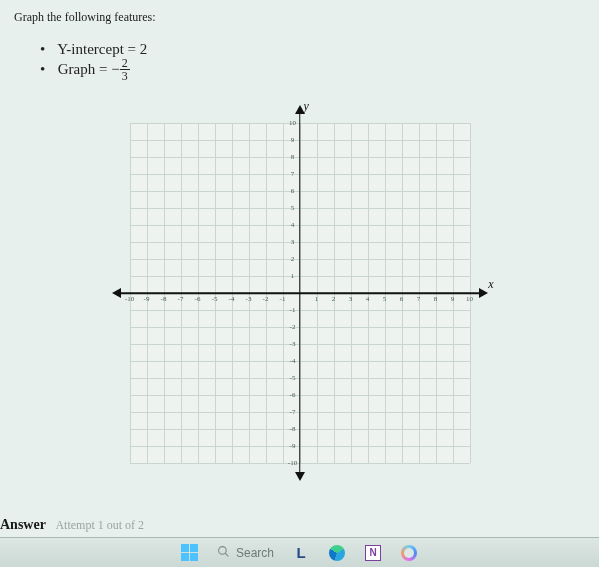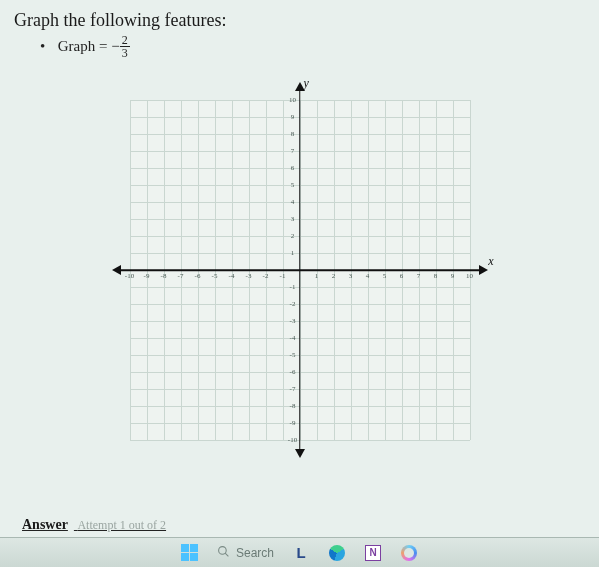--- a/index.html
+++ b/index.html
@@ -9,23 +9,23 @@
     background: #e8f0ed;
     font-family: Georgia, 'Times New Roman', serif;
     color: #222;
     position: relative;
     overflow: hidden;
   }
   .content {
     padding: 10px 14px 0 14px;
   }
   .prompt {
-    font-size: 18px;
+    font-size: 12px;
     color: #1a1a1a;
-    margin-bottom: 4px;
+    margin-bottom: 16px;
   }
   .bullets {
     list-style: none;
     padding-left: 40px;
     font-size: 15px;
   }
   .bullets li::before {
     content: "•";
     display: inline-block;
     width: 14px;
@@ -122,23 +122,22 @@
   .tick-label {
     position: absolute;
     font-size: 7px;
     color: #4a5a55;
     transform: translate(-50%, -50%);
   }
 
   .answer-row {
     position: absolute;
     bottom: 34px;
-    left: 22px;
+    left: 0;
     font-size: 14px;
-    text-decoration: underline;
   }
   .answer-row .label { font-weight: bold; color: #1a1a1a; margin-right: 6px; }
   .answer-row .attempt { color: #9aa5a1; font-size: 12px; }
 
   
   .taskbar {
     position: absolute;
     bottom: 0; left: 0; right: 0;
     height: 30px;
     background: linear-gradient(#dde7e3, #cbd8d3);
@@ -188,20 +187,24 @@
     color:#2a4a8a; font-weight:bold; font-size:15px;
   }
   .mag-icon svg { stroke:#7a8a85; }
 </style>
 </head>
 <body>
 
 <div class="content">
   <div class="prompt">Graph the following features:</div>
   <ul class="bullets">
+    <li>
+      <span>Y-intercept</span>
+      = <span>2</span>
+    </li>
     <li>
       <span>Graph</span>
       = <span>−</span><span class="frac"><span class="num">2</span><span class="den">3</span></span>
     </li>
   </ul>
 
   <div class="graph-wrap">
     <div class="graph" id="graph">
       <div class="grid-area" id="grid-area">
           <div class="grid-line-v" style="left: 0px;"></div>

